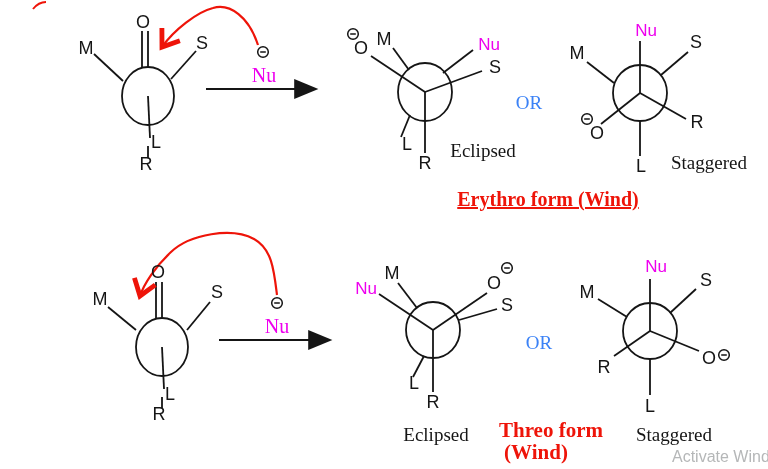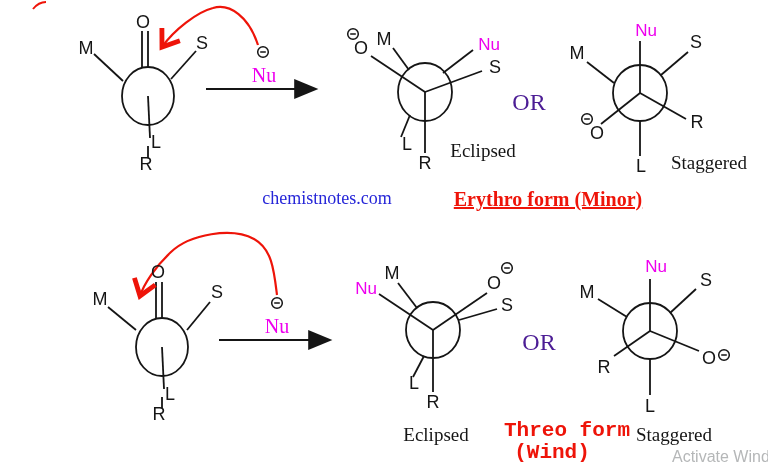--- a/index.html
+++ b/index.html
@@ -3,25 +3,25 @@
 <meta charset="utf-8">
 <style>
   html,body{margin:0;padding:0;background:#ffffff;}
   .stage{position:relative;width:768px;height:469px;background:#ffffff;overflow:hidden;
          font-family:"Liberation Sans",sans-serif;}
   .lbl{position:absolute;transform:translate(-50%,-50%);white-space:nowrap;line-height:1;}
   .atom{font-family:"Liberation Sans",sans-serif;font-size:18px;color:#151515;}
   .nu-serif{font-family:"Liberation Serif",serif;font-size:20px;color:#ee00ee;}
   .nu-sans{font-family:"Liberation Sans",sans-serif;font-size:17px;color:#ee00ee;}
   .caption{font-family:"Liberation Serif",serif;font-size:19px;color:#151515;}
-  .or{font-family:"Liberation Serif",serif;font-size:24px;color:#4c1d95;}
+  .or{font-family:"Liberation Serif",serif;font-size:19px;color:#3b82f6;}
   .site{font-family:"Liberation Serif",serif;font-size:18px;color:#2626d8;}
   .result-major{font-family:"Liberation Serif",serif;font-size:20px;font-weight:bold;
                 color:#ee1409;text-decoration:underline;}
-  .result-minor{font-family:Liberation Mono, monospace;font-size:21px;font-weight:bold;color:#ee1409;margin-left:16px;}
+  .result-minor{font-family:Liberation Serif, serif;font-size:21px;font-weight:bold;color:#ee1409;}
   .watermark{position:absolute;left:672px;top:448px;font-family:"Liberation Sans",sans-serif;
              font-size:16px;color:#b5b7b8;white-space:nowrap;}
   svg{position:absolute;left:0;top:0;}
 </style>
 </head>
 <body>
 
 <div class="stage">
 
   <svg width="768" height="469" viewBox="0 0 768 469">
@@ -142,22 +142,21 @@
   <span class="lbl or" style="left:529px;top:102px">OR</span>
 
   <span class="lbl nu-sans" style="left:646px;top:30px">Nu</span>
   <span class="lbl atom" style="left:696px;top:42px">S</span>
   <span class="lbl atom" style="left:577px;top:53px">M</span>
   <span class="lbl atom" style="left:597px;top:133px">O</span>
   <span class="lbl atom" style="left:697px;top:122px">R</span>
   <span class="lbl atom" style="left:641px;top:166px">L</span>
   <span class="lbl caption" style="left:709px;top:162px">Staggered</span>
 
-  <span class="lbl site" style="left:327px;top:198px">chemistnotes.com</span>
-  <span class="lbl result-major" style="left:548px;top:199px">Erythro form (Minor)</span>
+  <span class="lbl result-major" style="left:548px;top:199px">Erythro form (Wind)</span>
 
   <span class="lbl atom" style="left:100px;top:299px">M</span>
   <span class="lbl atom" style="left:158px;top:272px">O</span>
   <span class="lbl atom" style="left:217px;top:292px">S</span>
   <span class="lbl atom" style="left:170px;top:394px">L</span>
   <span class="lbl atom" style="left:159px;top:414px">R</span>
   <span class="lbl nu-serif" style="left:277px;top:326px">Nu</span>
 
   <span class="lbl nu-sans" style="left:366px;top:288px">Nu</span>
   <span class="lbl atom" style="left:392px;top:273px">M</span>

